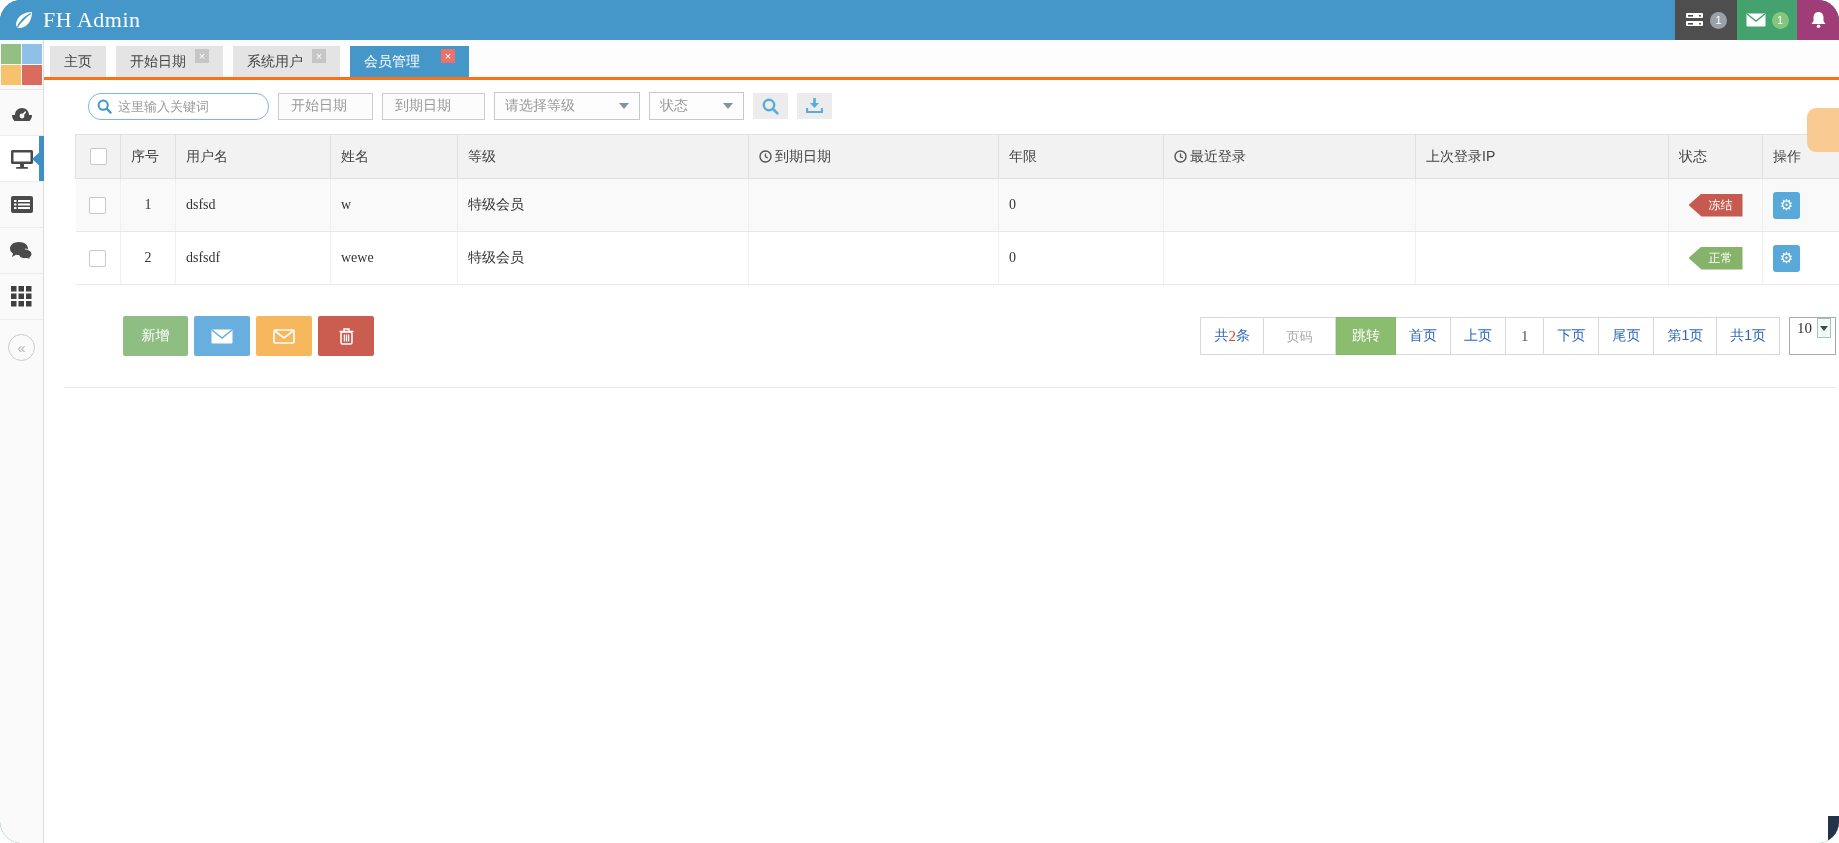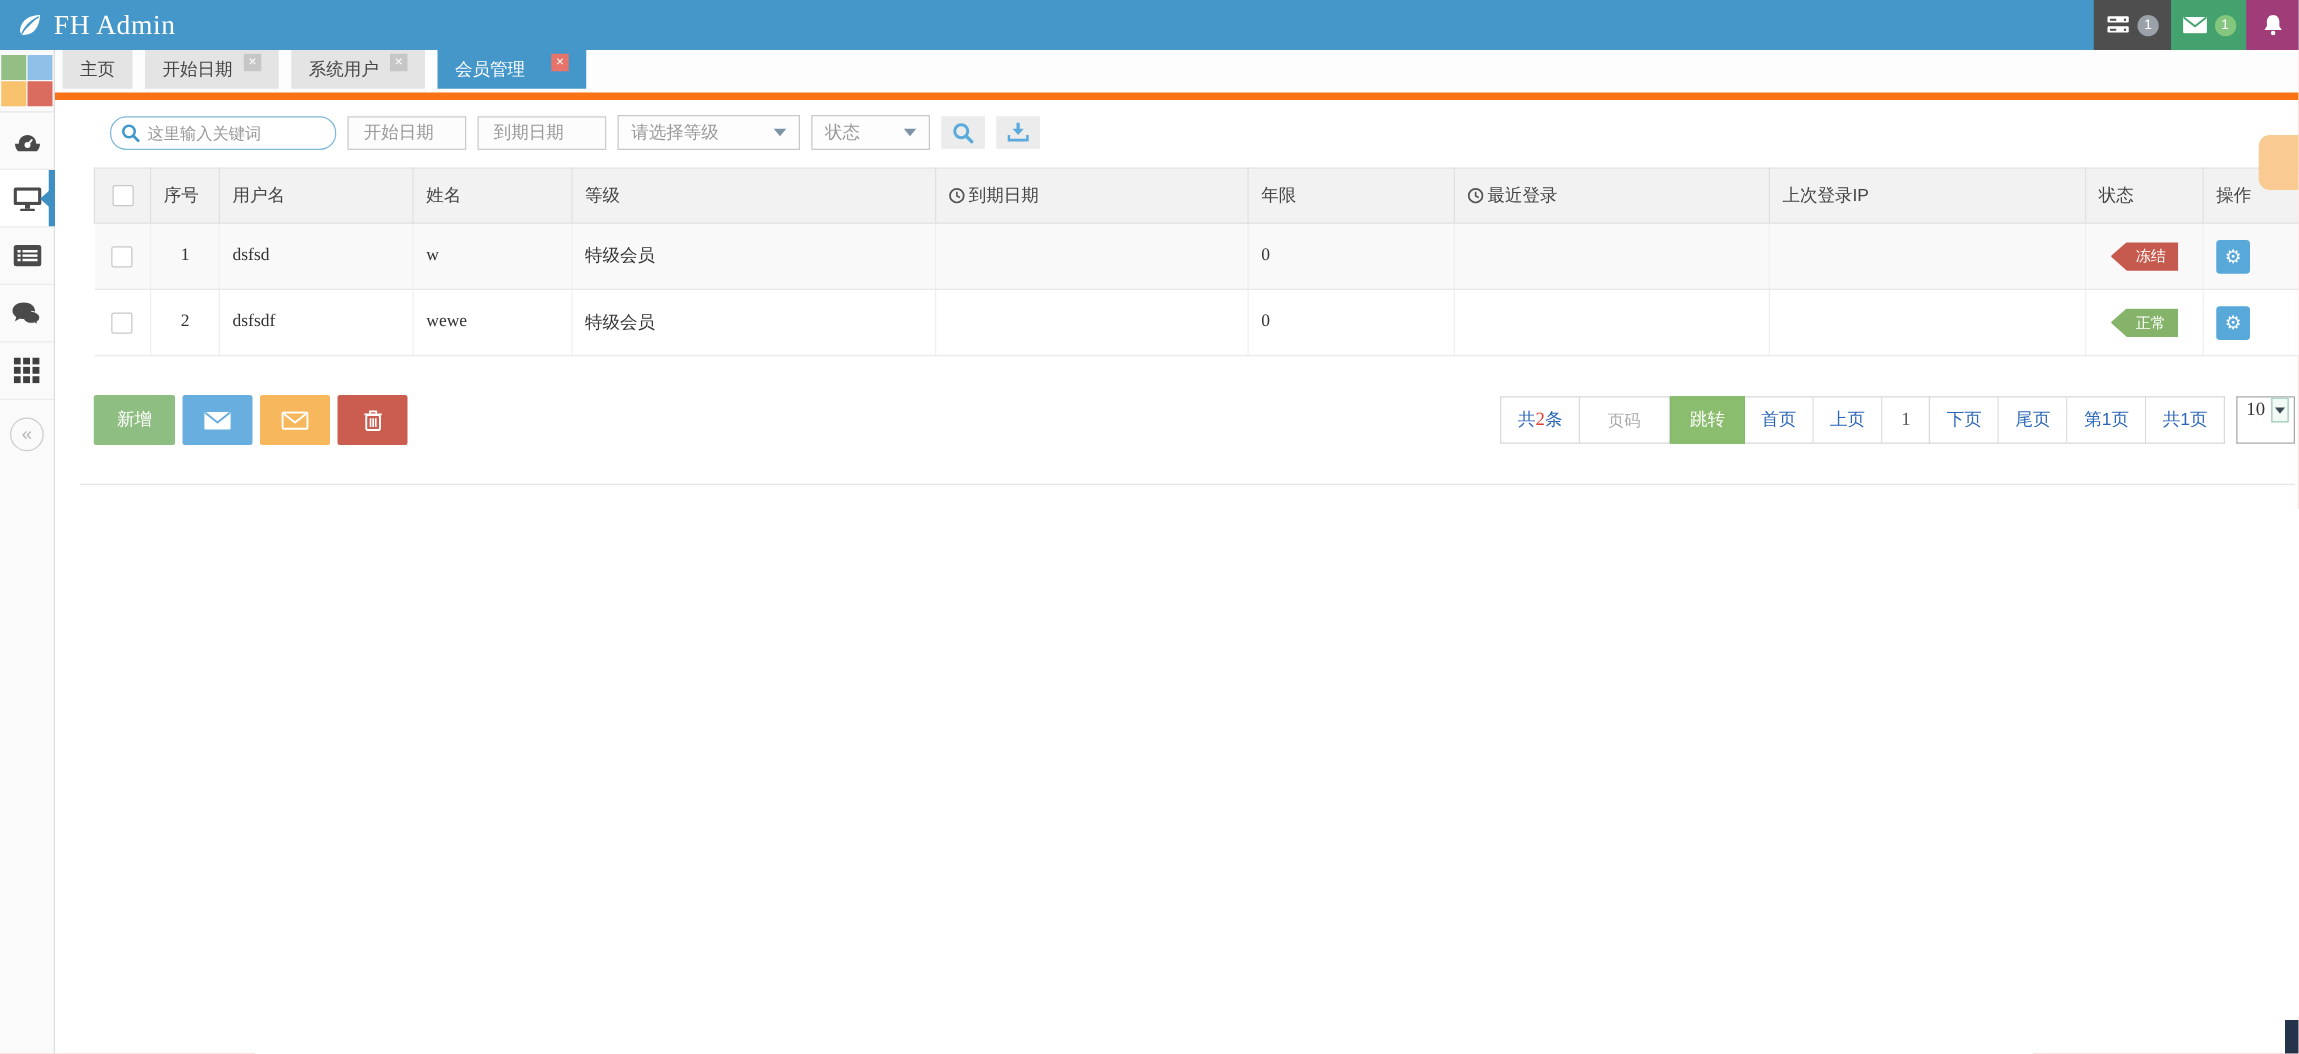--- a/index.html
+++ b/index.html
@@ -1,18 +1,18 @@
 <!DOCTYPE html>
 <html><head>
 <meta charset="utf-8">
 <style>
   * { margin:0; padding:0; box-sizing:border-box; }
   html,body { width:1839px; height:843px; overflow:hidden; background:#fff;
               font-family:"Liberation Sans", sans-serif; }
-  .app { position:relative; width:1839px; height:843px; overflow:hidden; background:#fca5a5; }
+  .app { position:relative; width:1839px; height:843px; overflow:hidden; background:#0f766e;border-radius:21px; }
 
   
   .topbar { position:absolute; top:0; left:0; right:0; height:40px; background:#4697c9;
             display:flex; justify-content:space-between; align-items:stretch; z-index:20; }
   .brand { display:flex; align-items:center; padding-left:12px; gap:7px; }
   .brand-text { color:#fff; font-family:"Liberation Serif", serif; font-size:22px; letter-spacing:0.5px; }
   .topbar-right { display:flex; align-items:stretch; }
   .top-block { display:flex; align-items:center; justify-content:center; gap:6px; padding:0 10px; }
   .tb-dark { background:#4e4e4e; width:62px; }
   .tb-green { background:#43a26e; width:60px; }
@@ -43,22 +43,22 @@
   .active-arrow { position:absolute; right:2px; top:50%; margin-top:-8px; width:0; height:0;
                   border-top:8px solid transparent; border-bottom:8px solid transparent;
                   border-right:9px solid #3e8fc4; }
   .collapse-btn { margin:14px auto 0; width:27px; height:27px; border:1px solid #ccc; border-radius:50%;
                   color:#b5b5b5; font-size:15px; display:flex; align-items:center; justify-content:center;
                   background:#fafafa; }
 
   
   .main { position:absolute; top:40px; left:44px; right:0; bottom:0; background:#fff; }
 
-  .tabbar { height:40px; display:flex; gap:10px; padding-left:6px;
-            border-bottom:6px solid #f97316; background:#fdfdfd; }
+  .tabbar { height:40px; display:flex; align-items:flex-end; gap:10px; padding-left:6px;
+            border-bottom:3px solid #f97316; background:#fdfdfd; }
   .tab { height:31px; line-height:31px; background:#e4e4e4; color:#444; font-size:14px;
          padding:0 14px; display:flex; align-items:center; white-space:nowrap; }
   .tab.active { background:#4697c9; color:#fff;gap:12px; }
   .tab-close { width:14px; height:14px; margin-left:9px; background:#c6c6c6; color:#fff;
                font-size:11px; line-height:14px; text-align:center; transform:translateY(-6px); }
   .tab.active .tab-close { background:#e8736b; }
 
   .toolbar { display:flex; align-items:center; gap:9px; margin:12px 0 0 44px; height:28px; }
   .kw-input { width:181px; height:27px; border:1px solid #7fb8d9; border-radius:13px;
               display:flex; align-items:center; padding:0 8px; gap:6px; background:#fff; }
@@ -95,21 +95,21 @@
                   clip-path:polygon(0 50%, 24% 0, 100% 0, 100% 100%, 24% 100%); }
   .gear-btn { width:27px; height:27px; border:none; border-radius:3px; color:#fff; font-size:15px;
               display:flex; align-items:center; justify-content:center; }
 
   
   .bottom-row { display:flex; justify-content:space-between; align-items:center;
                 margin:31px 3px 0 31px; }
   .left-actions { display:flex; gap:6px; }
   .act-btn { height:40px; border:none; border-radius:2px; color:#fff; font-size:14px;
              display:flex; align-items:center; justify-content:center; }
-  .act-add { width:65px; }
+  .act-add { width:65px;margin-left:48px; }
   .act-ico { width:56px; }
 
   .pagination { display:flex; align-items:stretch; height:38px; font-size:14px; }
   .pg-cell { border:1px solid #d9d9d9; border-left:none; background:#fff; display:flex;
              align-items:center; padding:0 13px; white-space:nowrap; }
   .pg-cell.first { border-left:1px solid #d9d9d9; }
   .pg-link { color:#2b66b8; }
   .pg-red { color:#e03c2f; }
   .pg-input { width:72px; justify-content:center; }
   .pg-input input { width:50px; border:none; outline:none; text-align:center; font-size:13px;

